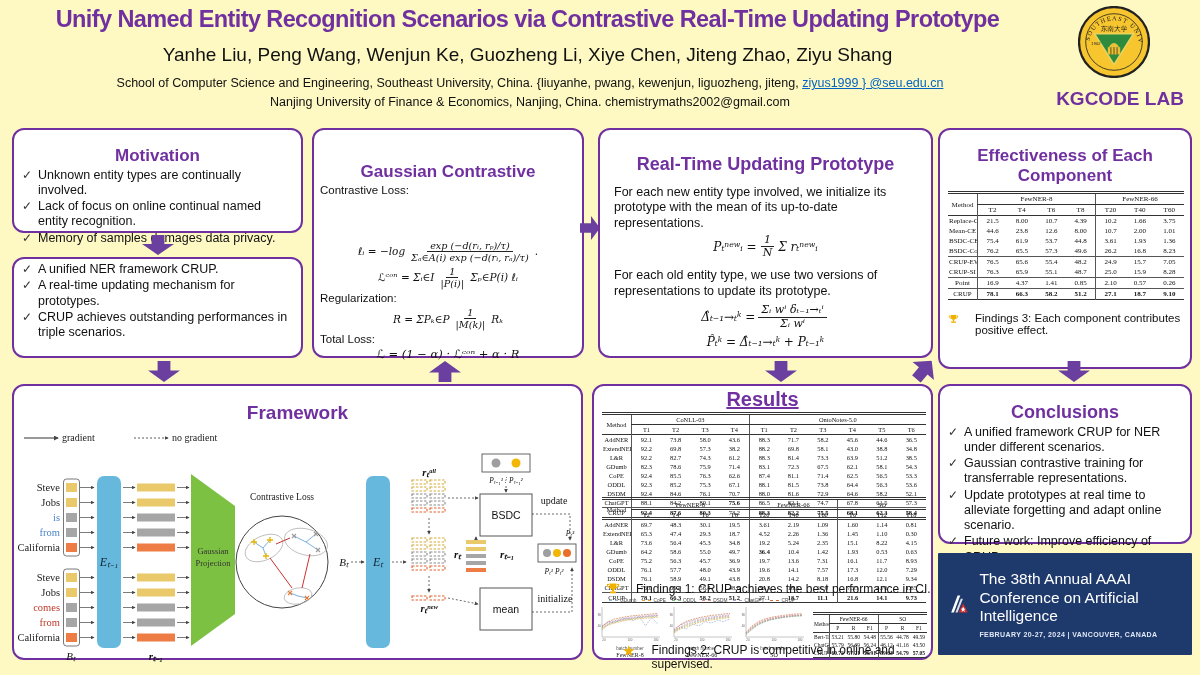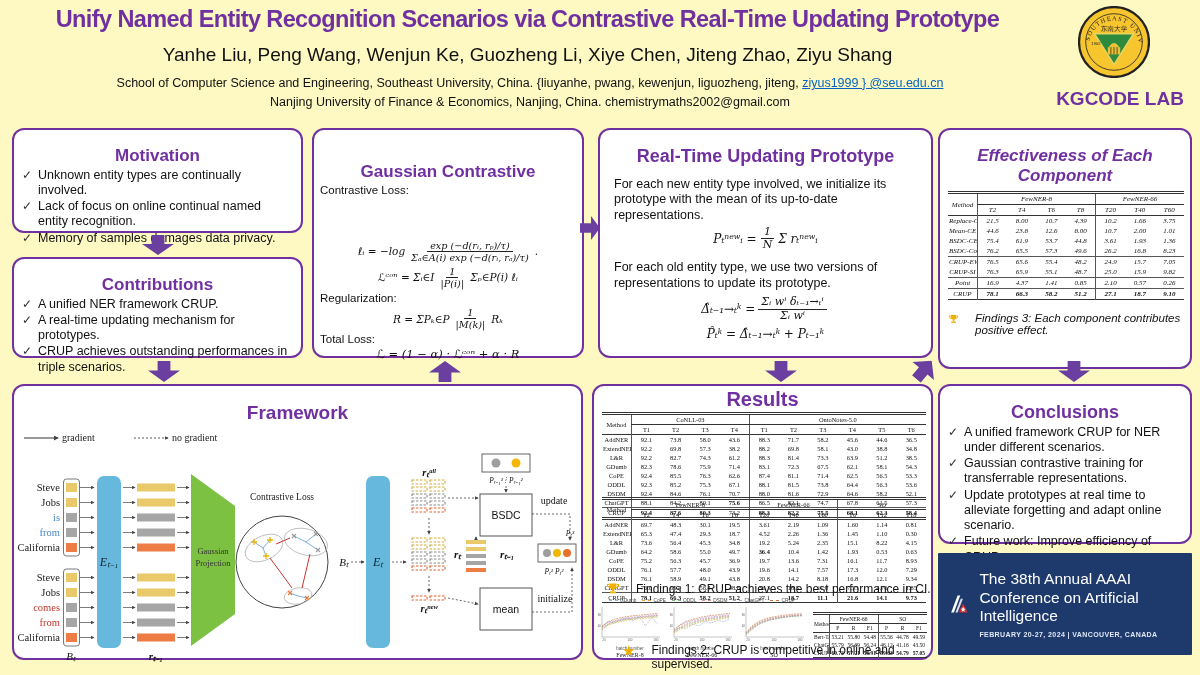--- a/index.html
+++ b/index.html
@@ -100,21 +100,20 @@
         <div class="ck-row">
           <span class="ck">✓</span>
           <span>Memory of samples damages data privacy.</span>
         </div>
       </div>
   </div>
 
   <div class="barrow a-down" style="left:142px;top:235px;width:32px;height:20px;"></div>
 
   <div class="pbox" style="left:12px;top:257px;width:291px;height:101px;">
-    <div class="pbox-title">Contributions</div>
     <div>
         <div class="ck-row">
           <span class="ck">✓</span>
           <span>A unified NER framework CRUP.</span>
         </div>
         <div class="ck-row">
           <span class="ck">✓</span>
           <span>A real-time updating mechanism for prototypes.</span>
         </div>
         <div class="ck-row">
@@ -153,21 +152,21 @@
         <span> Rₖ</span>
       </div>
     <div class="flabel" style="margin-top:3px;">Total Loss:</div>
     <div class="fml" style="font-size:11.5px;margin-top:2px;">
         <span>ℒ = (1 − α) · ℒᶜᵒⁿ + α · R</span>
       </div>
   </div>
 
   <div class="barrow a-right" style="left:580px;top:216px;width:20px;height:24px;"></div>
 
-  <div class="pbox" style="left:598px;top:128px;width:335px;height:230px;padding:2px 14px;">
+  <div class="pbox" style="left:598px;top:128px;width:335px;height:230px;padding:10px 14px;">
     <div class="pbox-title" style="font-size:18px;">Real-Time Updating Prototype</div>
     <div style="font-size:12.5px;line-height:1.25;margin-top:10px;">For each new entity type involved, we initialize its prototype with the mean of its up-to-date representations.</div>
     <div class="fml" style="font-size:12px;margin-top:2px;">
         <span>Pₜⁿᵉʷᵢ = </span>
         <span class="frac">
           <span class="num">1</span>
           <span class="den">N</span>
         </span>
         <span> Σ rₜⁿᵉʷᵢ</span>
       </div>
@@ -177,21 +176,21 @@
         <span class="frac">
           <span class="num">Σᵢ wⁱ δₜ₋₁→ₜⁱ</span>
           <span class="den">Σᵢ wⁱ</span>
         </span>
       </div>
     <div class="fml" style="font-size:12px;margin-top:4px;">
         <span>P̂ₜᵏ = Δ̂ₜ₋₁→ₜᵏ + Pₜ₋₁ᵏ</span>
       </div>
   </div>
 
-  <div class="pbox" style="left:938px;top:128px;width:254px;height:241px;font-style:italic;">
+  <div class="pbox" style="left:938px;top:128px;width:254px;height:241px;">
     <div class="pbox-title">Effectiveness of Each Component</div>
     <div style="margin-top:6px;">
         <table class="ptable" style="font-size: 7px; width: 236px;">
           <thead>
             <tr class="grow">
               <th colspan="1" rowspan="2">Method</th>
               <th colspan="4" class="grp gsep">FewNER-8</th>
               <th colspan="3" class="grp gsep">FewNER-66</th>
             </tr>
             <tr>
@@ -256,21 +255,21 @@
               <td>7.05</td>
             </tr>
             <tr>
               <td>CRUP-SI</td>
               <td class="gsep">76.3</td>
               <td>65.9</td>
               <td>55.1</td>
               <td>48.7</td>
               <td class="gsep">25.0</td>
               <td>15.9</td>
-              <td>9.82</td>
+              <td>8.28</td>
             </tr>
             <tr class="sep">
               <td>Point</td>
               <td class="gsep">16.9</td>
               <td>4.37</td>
               <td>1.41</td>
               <td>0.85</td>
               <td class="gsep">2.10</td>
               <td>0.57</td>
               <td>0.26</td>
@@ -511,21 +510,21 @@
       <text x="556" y="110" font-size="7.5" font-style="italic" font-family="Liberation Serif, serif" fill="#111" text-anchor="middle">Pₜ³</text>
       <rect x="524" y="118" width="38" height="18" fill="#fff" stroke="#555" stroke-width="0.9"></rect>
       <circle cx="533" cy="127" r="4" fill="#9e9e9e"></circle>
         <circle cx="543" cy="127" r="4" fill="#f2b705"></circle>
         <circle cx="553" cy="127" r="4" fill="#e8702a"></circle>
       <text x="540" y="148" font-size="7.5" font-style="italic" font-family="Liberation Serif, serif" fill="#111" text-anchor="middle">Pₜ¹ Pₜ²</text>
     </svg>
   </div>
 
   <div class="pbox" style="left:592px;top:384px;width:341px;height:276px;padding:0;">
-    <div class="pbox-title" style="font-size:20px;margin-top:2px;">Results</div>
+    <div class="pbox-title" style="font-size:20px;margin-top:2px;text-decoration:underline;">Results</div>
     <div style="position:absolute;left:8px;top:26px;">
         <table class="ptable" style="font-size: 6.4px; width: 324px;">
           <thead>
             <tr class="grow">
               <th colspan="1" rowspan="2">Method</th>
               <th colspan="4" class="grp gsep">CoNLL-03</th>
               <th colspan="6" class="grp gsep">OntoNotes-5.0</th>
             </tr>
             <tr>
               <th class="gsep">T1</th>

